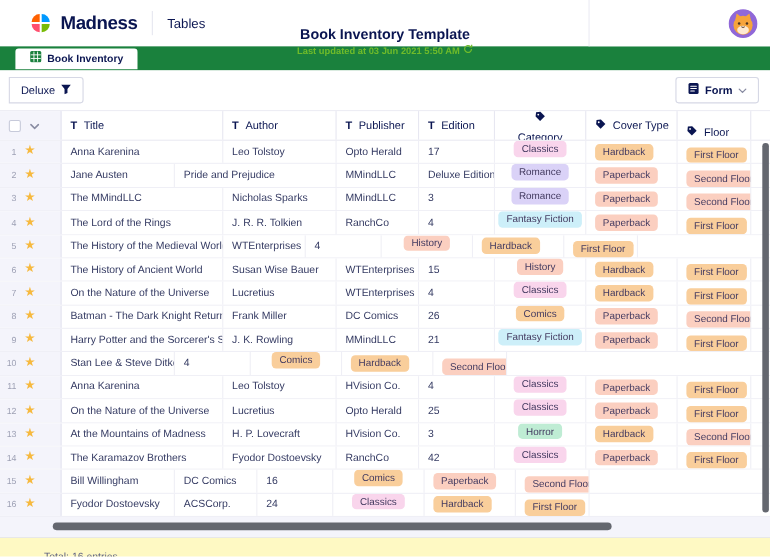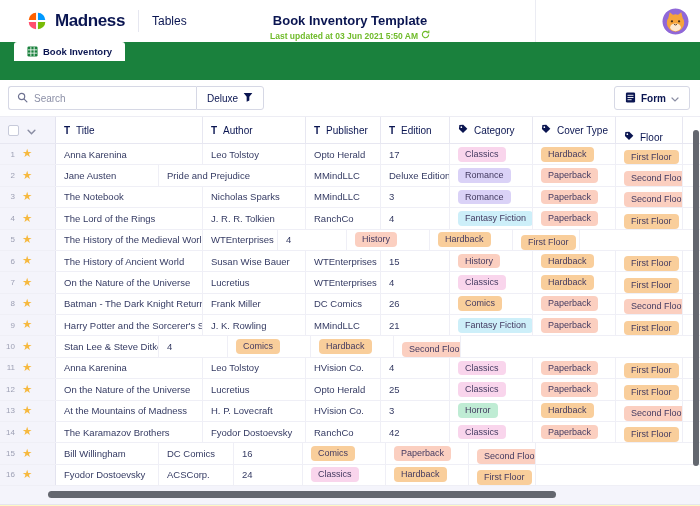--- a/index.html
+++ b/index.html
@@ -7,28 +7,28 @@
   body { font-family:"Liberation Sans", sans-serif; background:#fff; color:#0A1551; }
   .app { position:relative; width:700px; height:506px; background:#fff; }
 
   
   .topbar { height:42px; display:flex; align-items:center; background:#fff; position:relative; }
   .brand-zone { display:flex; align-items:center; padding-left:26px; z-index:2; }
   .logo-mark { width:22px; height:22px; display:block; }
   .wordmark { font-size:17px; font-weight:bold; color:#0A1551; margin-left:7px; letter-spacing:-0.4px; }
   .v-div { width:1px; height:22px; background:#e6e7f0; margin:0 13px; }
   .nav-tables { font-size:12px; color:#0A1551; }
-  .title-block { position:absolute; left:0; right:0; top:4px; height:46px; display:flex; flex-direction:column; align-items:center; justify-content:center; pointer-events:none; z-index:1; }
+  .title-block { position:absolute; left:0; right:0; top:14px; height:46px; display:flex; flex-direction:column; align-items:center; justify-content:center; pointer-events:none; z-index:1; }
   .page-title { font-size:13px; font-weight:bold; color:#0A1551; }
   .page-subtitle { display:flex; align-items:center; gap:3px; font-size:8.5px; font-weight:bold; color:#6FBB2A; margin-top:2px;text-align:right; }
   .user-zone { margin-left:auto; height:42px; width:165px; border-left:1px solid #ebecf3; display:flex; align-items:center; justify-content:flex-end; padding-right:11px; z-index:2; background:#fff; }
   .avatar { width:27px; height:27px; border-radius:50%; display:block; cursor:pointer; }
 
   
-  .tabbar { height:38px; background:#1A813D; display:flex; align-items:flex-start; padding-left:14px; }
+  .tabbar { height:22px; background:#1A813D; display:flex; align-items:center; padding-left:14px; }
   .tab { height:19px; background:#fff; border-radius:3px 3px 0 0; display:flex; align-items:center; gap:5px; padding:0 13px; cursor:pointer; }
   .tab-label { font-size:9.5px; font-weight:bold; color:#0A1551; white-space:nowrap; }
 
   
   .toolbar { height:36px; background:#fff; display:flex; align-items:center; padding:0 8px; }
   .search-group { display:flex; height:24px; }
   .search-box { width:188px; border:1px solid #d6d8e5; border-right:none; border-radius:3px 0 0 3px; display:flex; align-items:center; gap:6px; padding:0 8px; background:#fff; }
   .search-box input { border:none; outline:none; width:100%; font-size:10px; font-family:"Liberation Sans",sans-serif; color:#333; background:transparent; }
   .search-box input::placeholder { color:#8c90a7; }
   .filter-btn { display:flex; align-items:center; gap:5px; padding:0 10px; font-size:10px; color:#0A1551; border:1px solid #d6d8e5; border-radius:0 3px 3px 0; background:#fff; cursor:pointer; }
@@ -46,21 +46,21 @@
 
   .tbody { display:flex; flex-direction:column; height:342px; }
   .tr { display:flex; flex:1 1 0; border-bottom:1px solid #efeff6; background:#fff; }
   .td { display:flex; align-items:center; padding:0 8px; border-right:1px solid #efeff6; font-size:9.5px; color:#353b63; white-space:nowrap; overflow:hidden; }
   .td-frozen { width:56px; background:#f4f4fb; padding:0; border-right:1px solid #e3e3ef; }
   .rownum { width:15px; text-align:right; font-size:8px; color:#9da0b4; flex-shrink:0; }
   .star { margin-left:7px; color:#F6B93F; font-size:11.5px; line-height:1; cursor:pointer; }
   .badge { padding:2px 7px; border-radius:4px; font-size:9px; color:#433a60; line-height:1.2; }
 
   .c0 { width:147px; } .c1 { width:103px; } .c2 { width:75px; }
-  .c3 { width:69px; }  .c4 { width:83px; }  .c5 { width:83px; } .c6 { width:67px;align-items:flex-end; }
+  .c3 { width:69px; }  .c4 { width:83px;flex-direction:column; }  .c5 { width:83px; } .c6 { width:67px;align-items:flex-end; }
 
   
   .hstrip { height:18px; background:#f4f4fb; position:relative; }
   .hscroll { position:absolute; left:48px; top:5px; width:508px; height:7px; background:#64676f; border-radius:3.5px; cursor:pointer; }
   .vscroll { position:absolute; right:1px; top:130px; width:6px; height:336px; background:#64676f; border-radius:3px; cursor:pointer; z-index:5; }
   .statusbar { height:36px; background:#fef9c3; border-top:1px solid #e5e5ee; display:flex; align-items:center; padding-left:40px; font-size:9.5px; color:#5b5f80; }
 </style>
 </head>
 <body>
 
@@ -122,29 +122,20 @@
             <rect x="0.5" y="0.5" width="11" height="11" rx="1.5" fill="#1A813D"></rect>
             <path d="M1 4.2h10M1 7.8h10M4.2 1v10M7.8 1v10" stroke="#fff" stroke-width="0.9"></path>
           </svg>
       </span>
       <span class="tab-label">Book Inventory</span>
     </div>
   </div>
 
   <div class="toolbar">
     <div class="search-group">
-      <div class="search-box">
-        <span>
-          <svg width="11" height="11" viewBox="0 0 12 12">
-              <circle cx="5" cy="5" r="3.4" fill="none" stroke="#6e7291" stroke-width="1.3"></circle>
-              <line x1="7.8" y1="7.8" x2="10.8" y2="10.8" stroke="#6e7291" stroke-width="1.3" stroke-linecap="round"></line>
-            </svg>
-        </span>
-        <input type="text" placeholder="Search" style="">
-      </div>
       <div class="filter-btn">
         <span>Deluxe</span>
         <span>
           <svg width="10" height="10" viewBox="0 0 12 12">
               <path d="M0.8 1.2h10.4L7.6 5.8v4.4L4.4 11.6V5.8Z" fill="#0A1551"></path>
             </svg>
         </span>
       </div>
     </div>
     <div class="form-btn">
@@ -253,21 +244,21 @@
           <div class="td c6">
             <span class="badge" style="background: rgb(251, 207, 192);">Second Floor</span>
           </div>
           <div class="td td-fill"></div>
         </div>
         <div class="tr">
           <div class="td td-frozen">
             <span class="rownum">3</span>
             <span class="star">★</span>
           </div>
-          <div class="td c0">The Notebook</div>
+          <div class="td c0">The MMindLLC</div>
           <div class="td c1">Nicholas Sparks</div>
           <div class="td c2">MMindLLC</div>
           <div class="td c3">3</div>
           <div class="td c4">
             <span class="badge" style="background: rgb(218, 210, 247);">Romance</span>
           </div>
           <div class="td c5">
             <span class="badge" style="background: rgb(251, 207, 192);">Paperback</span>
           </div>
           <div class="td c6">

